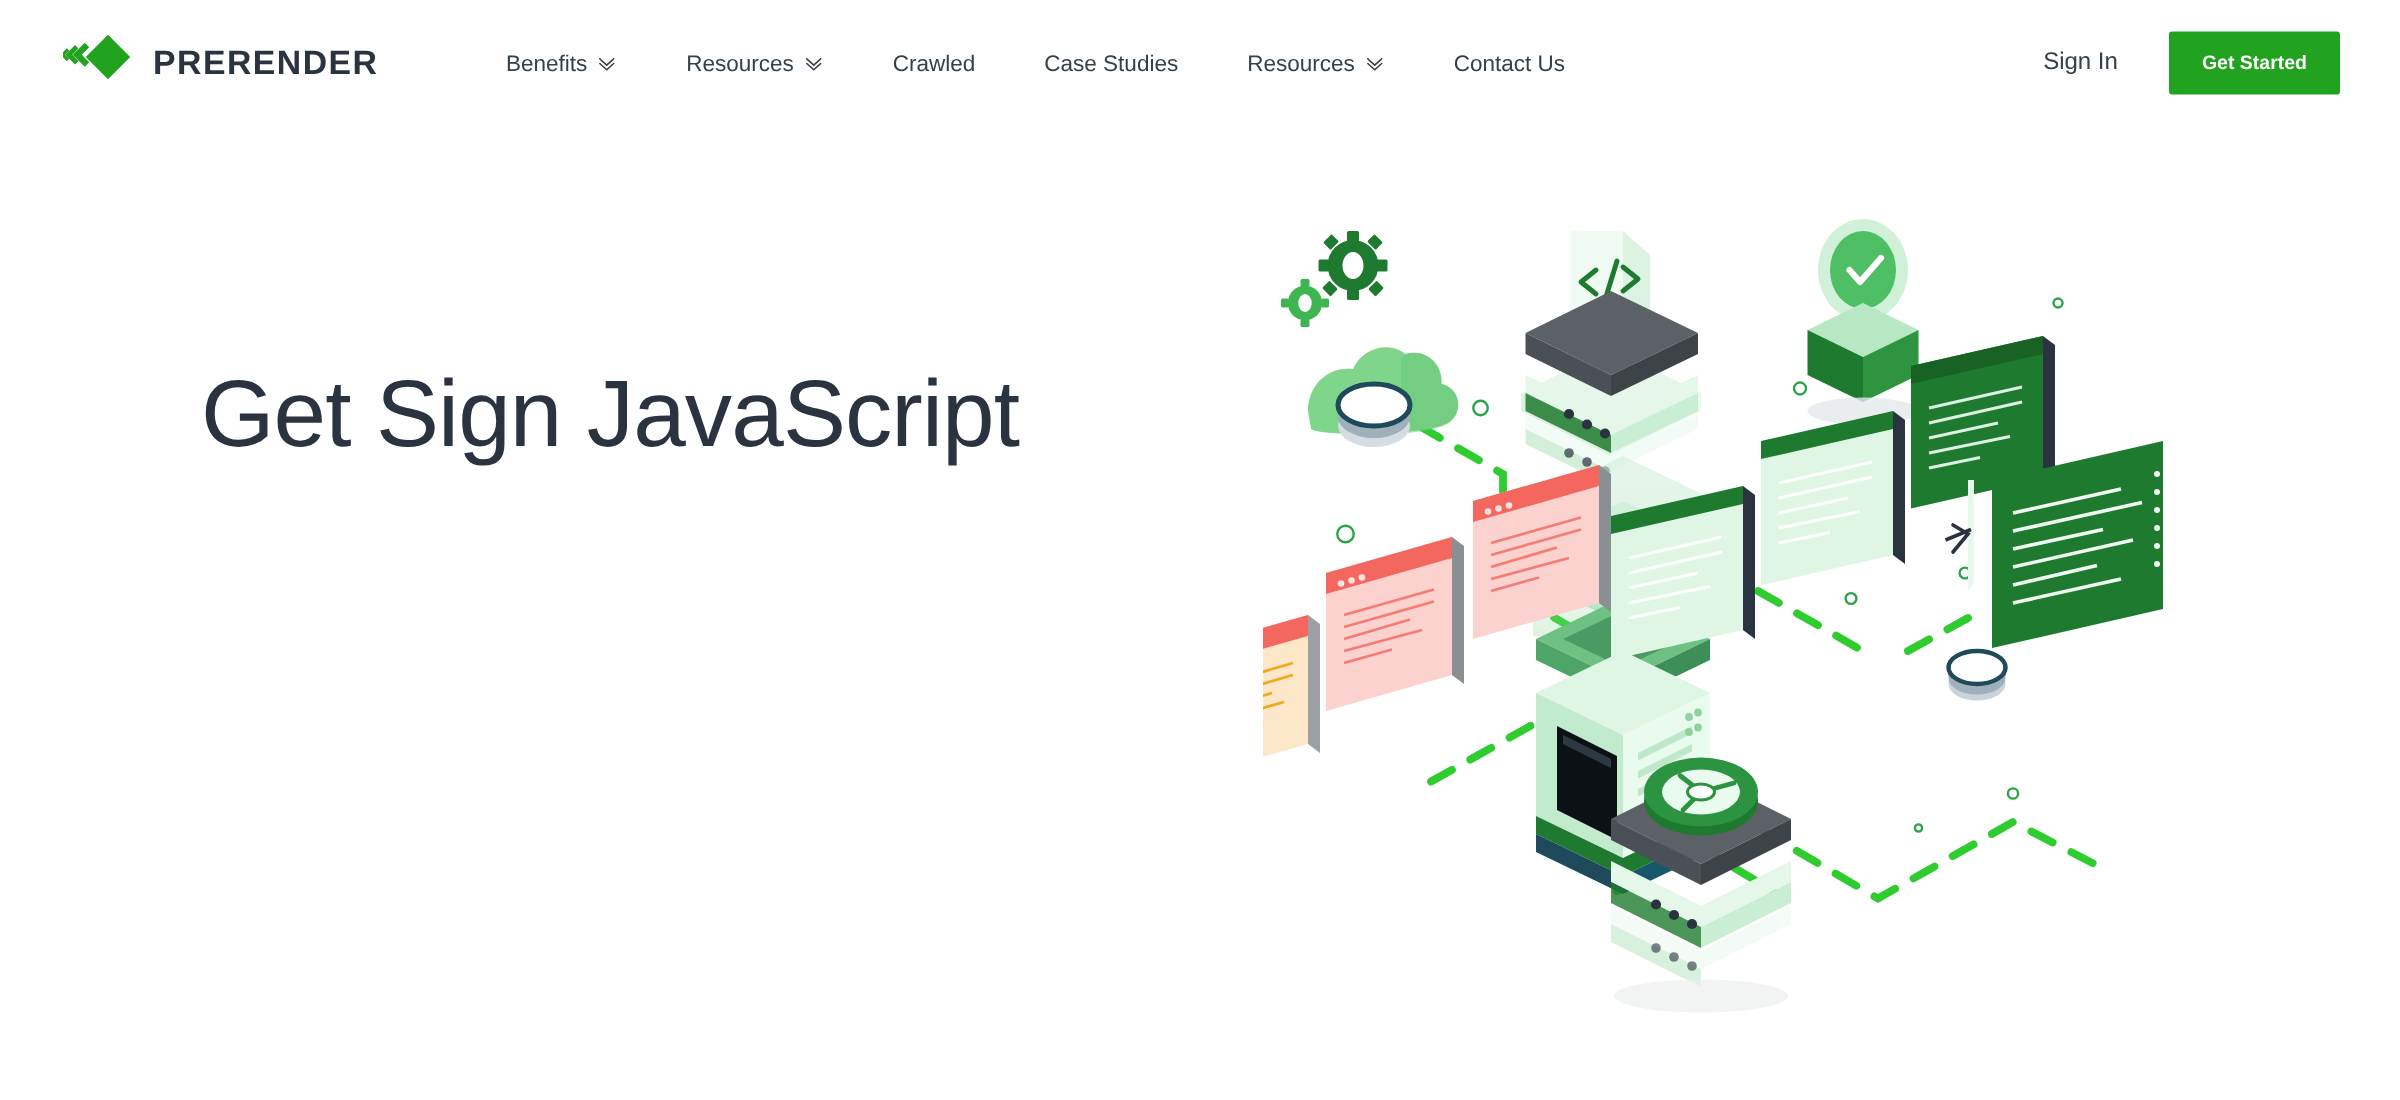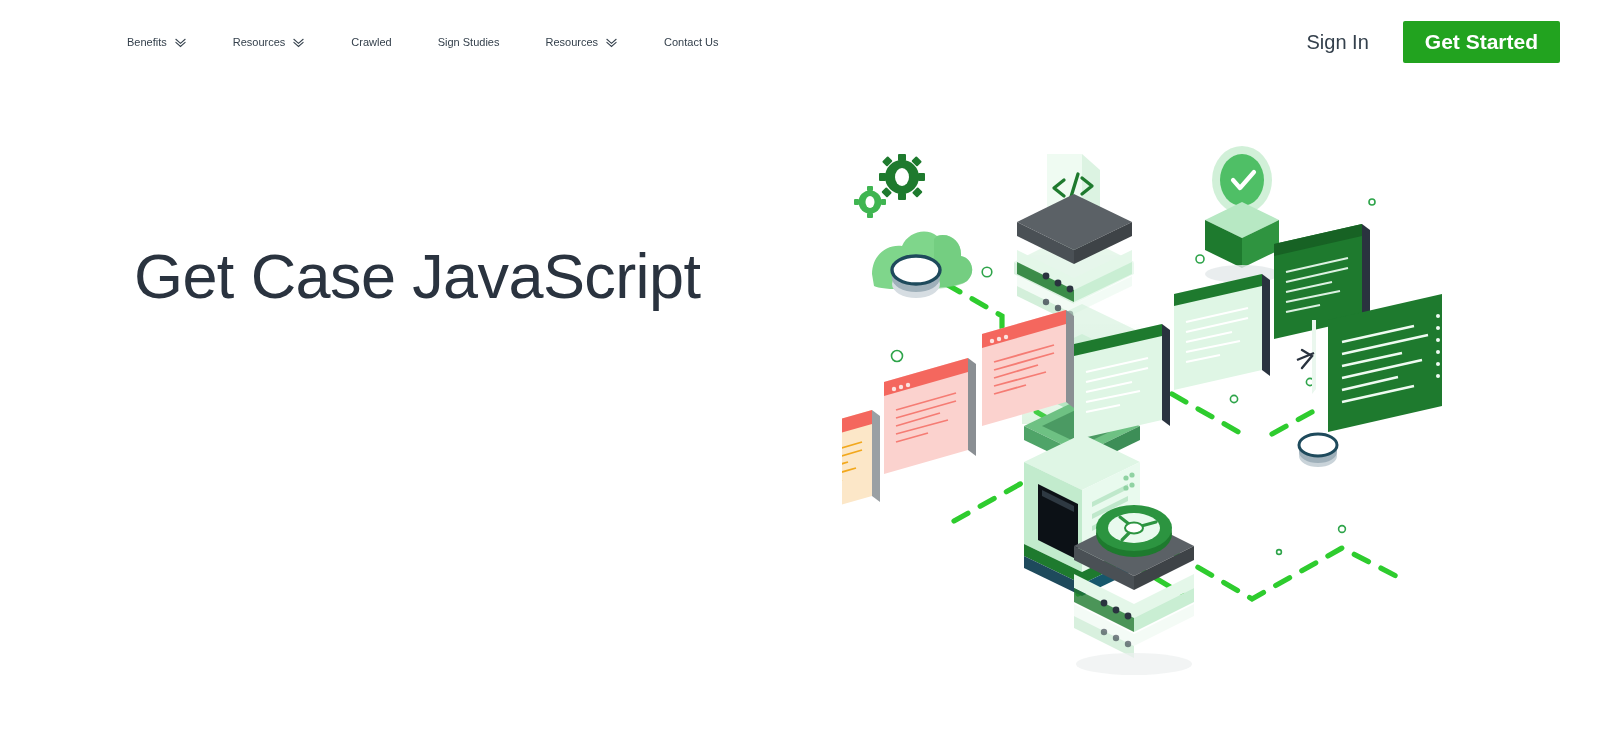--- a/index.html
+++ b/index.html
@@ -37,45 +37,45 @@
   .nav {
     display: flex;
     align-items: center;
     margin-left: 62px;
     gap: 0px;
   }
   .nav-item {
     display: flex;
     align-items: center;
     gap: 7px;
-    font-size: 11px;
+    font-size: 15px;
     color: #34404C;
     padding: 0 23px;
     cursor: pointer;
     white-space: nowrap;
   }
   .chev { display:block; width: 13px; height: 13px; flex: none; }
 
   .nav-right {
     margin-left: auto;
     display: flex;
     align-items: center;
     gap: 0;
   }
   .signin {
-    font-size: 20px;
+    font-size: 16px;
     color: #34404C;
     padding: 0 34px 0 20px;
     cursor: pointer;
     white-space: nowrap;
   }
   .btn-get-started {
     background: #22A31F;
     color: #ffffff;
-    font-size: 21px;
+    font-size: 13px;
     font-weight: 700;
     border: none;
     border-radius: 2px;
     padding: 0 22px;
     height: 42px;
     line-height: 42px;
     cursor: pointer;
     white-space: nowrap;
     font-family: "Liberation Sans", sans-serif;
   }
@@ -124,20 +124,31 @@
     top: 60px;
     width: 620px;
     height: 540px;
   }
 </style>
 </head>
 <body>
 
 <header class="header">
 
+  <div class="brand">
+    <svg class="brand-logo" viewBox="0 0 47 42">
+      <g fill="#22A31F">
+        <rect x="19.5" y="6.5" width="21" height="21" transform="rotate(45 30 17)"></rect>
+        <path d="M14.5 7.5 L17.5 10.5 L12.5 15.5 L17.5 20.5 L14.5 23.5 L6.5 15.5 Z"></path>
+        <path d="M8.0 9.0 L10.3 11.3 L6.2 15.5 L10.3 19.7 L8.0 22.0 L1.6 15.5 Z"></path>
+        <path d="M2.6 11.2 L4.2 12.8 L1.4 15.5 L4.2 18.2 L2.6 19.8 L -1.7 15.5 Z"></path>
+      </g>
+    </svg>
+    <span class="brand-name">PRERENDER</span>
+  </div>
 
   <nav class="nav">
 
     <div class="nav-item">
       <span>Benefits</span>
       <svg class="chev" viewBox="0 0 14 14">
         <path d="M2 3.5 L7 8 L12 3.5" fill="none" stroke="#34404C" stroke-width="1.1" stroke-linecap="round"></path>
         <path d="M2 6.8 L7 11.3 L12 6.8" fill="none" stroke="#34404C" stroke-width="1.1" stroke-linecap="round"></path>
       </svg>
     </div>
@@ -148,21 +159,21 @@
         <path d="M2 3.5 L7 8 L12 3.5" fill="none" stroke="#34404C" stroke-width="1.1" stroke-linecap="round"></path>
         <path d="M2 6.8 L7 11.3 L12 6.8" fill="none" stroke="#34404C" stroke-width="1.1" stroke-linecap="round"></path>
       </svg>
     </div>
 
     <div class="nav-item">
       <span>Crawled</span>
     </div>
 
     <div class="nav-item">
-      <span>Sign Studies</span>
+      <span>Case Studies</span>
     </div>
 
     <div class="nav-item">
       <span>Resources</span>
       <svg class="chev" viewBox="0 0 14 14">
         <path d="M2 3.5 L7 8 L12 3.5" fill="none" stroke="#34404C" stroke-width="1.1" stroke-linecap="round"></path>
         <path d="M2 6.8 L7 11.3 L12 6.8" fill="none" stroke="#34404C" stroke-width="1.1" stroke-linecap="round"></path>
       </svg>
     </div>
 
@@ -177,21 +188,21 @@
     <button class="btn-get-started">Get Started</button>
   </div>
 
 </header>
 
 <section class="hero">
 
   <div class="hero-left">
 
     <h1 class="headline">
-      <span class="hl-line">Get Case JavaScript</span>
+      <span class="hl-line">Get Sign JavaScript</span>
     </h1>
 
   </div>
 
   <div class="hero-right">
     <svg class="illo" viewBox="0 0 620 540">
       <defs>
         <linearGradient id="fadeDown" x1="0" y1="0" x2="0" y2="1">
           <stop offset="0%" stop-color="#C9EFD2" stop-opacity="0.1"></stop>
           <stop offset="100%" stop-color="#7FD68B" stop-opacity="0.75"></stop>

